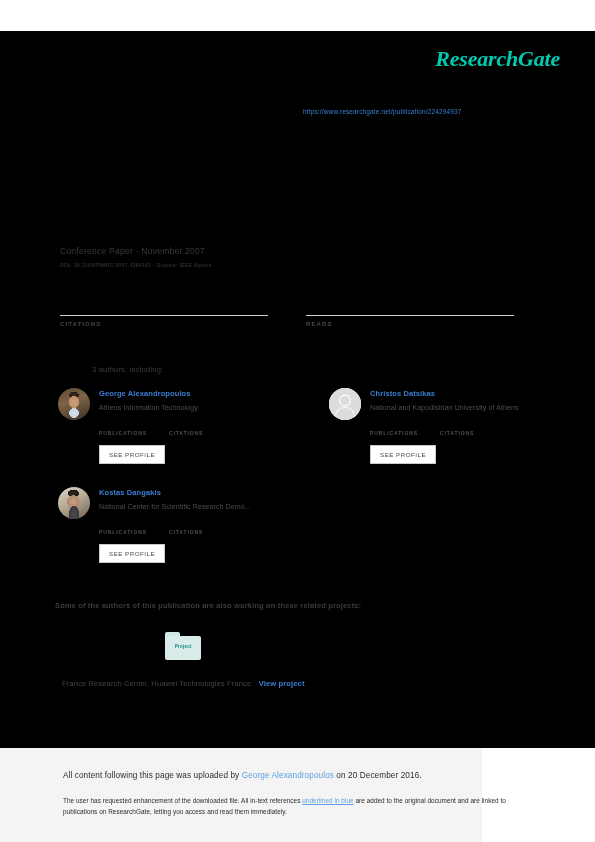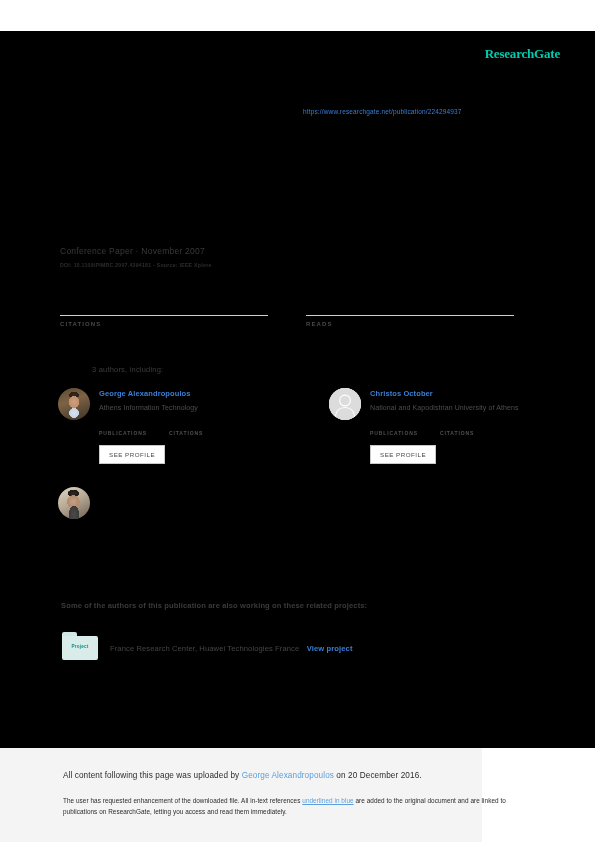--- a/index.html
+++ b/index.html
@@ -32,25 +32,26 @@
     height: 717px;
     background: #000000;
   }
 
   
   .rg-logo {
     position: absolute;
     right: 35px;
     top: 46px;
     font-family: "Liberation Serif", serif;
-    font-size: 13px;
+    font-size: 22px;
     font-weight: bold;
     color: #00cbb0;
     letter-spacing: -0.2px;
     white-space: nowrap;
+    font-style: italic;
   }
 
   .rg-url {
     position: absolute;
     left: 303px;
     top: 108px;
     font-size: 6.5px;
     color: #3a7fd5;
     letter-spacing: 0.15px;
     white-space: nowrap;
@@ -223,34 +224,35 @@
     background:
       radial-gradient(ellipse at 50% 86%, #4a4a4a 0%, #3a3a3a 22%, rgba(58,58,58,0) 23%),
       radial-gradient(ellipse at 48% 46%, #c6a184 0%, #b08a6c 26%, rgba(176,138,108,0) 27%),
       radial-gradient(ellipse 30% 18% at 48% 20%, #2e2620 0%, #1f1915 60%, rgba(31,25,21,0) 61%),
       linear-gradient(150deg, #ded6c8 0%, #b9ab96 45%, #6d6054 100%);
   }
 
   
   .projects-head {
     position: absolute;
-    left: 61px;
+    left: 55px;
     top: 601px;
     font-size: 7.5px;
     font-weight: bold;
     color: #3b3b3b;
     letter-spacing: 0.15px;
   }
   .project-row {
     position: absolute;
     left: 62px;
     top: 632px;
     display: flex;
     align-items: center;
     gap: 12px;
+    flex-direction: column;
   }
   .folder {
     width: 36px;
     height: 28px;
     position: relative;
   }
   .folder .tab {
     position: absolute;
     left: 0; top: 0;
     width: 15px; height: 5px;
@@ -386,21 +388,21 @@
 
       <div class="author">
         <div class="avatar">
           <svg class="silhouette" viewBox="0 0 32 32">
             <rect width="32" height="32" fill="#dcdcdc"></rect>
             <circle cx="16" cy="12.5" r="5.4" fill="none" stroke="#ffffff" stroke-width="1.1"></circle>
             <path d="M6.5 30 C6.5 22.5 11 19.5 16 19.5 C21 19.5 25.5 22.5 25.5 30" fill="none" stroke="#ffffff" stroke-width="1.1"></path>
           </svg>
         </div>
         <div class="author-info">
-          <div class="author-name">Christos October</div>
+          <div class="author-name">Christos Datsikas</div>
           <div class="author-inst">National and Kapodistrian University of Athens</div>
           <div class="author-stats">
             <div>
               <div class="author-stat-num"></div>
               <div class="author-stat-label">PUBLICATIONS</div>
             </div>
             <div>
               <div class="author-stat-num"></div>
               <div class="author-stat-label">CITATIONS</div>
             </div>
@@ -409,20 +411,35 @@
         </div>
       </div>
 
     </div>
 
     <div class="author-row">
 
       <div class="author">
         <div class="avatar">
           <div class="photo-b"></div>
+        </div>
+        <div class="author-info">
+          <div class="author-name">Kostas Dangakis</div>
+          <div class="author-inst">National Center for Scientific Research Demo...</div>
+          <div class="author-stats">
+            <div>
+              <div class="author-stat-num"></div>
+              <div class="author-stat-label">PUBLICATIONS</div>
+            </div>
+            <div>
+              <div class="author-stat-num"></div>
+              <div class="author-stat-label">CITATIONS</div>
+            </div>
+          </div>
+          <div class="see-profile">SEE PROFILE</div>
         </div>
       </div>
 
     </div>
 
   </div>
 
   <div class="projects-head">Some of the authors of this publication are also working on these related projects:</div>
 
   <div class="project-row">

